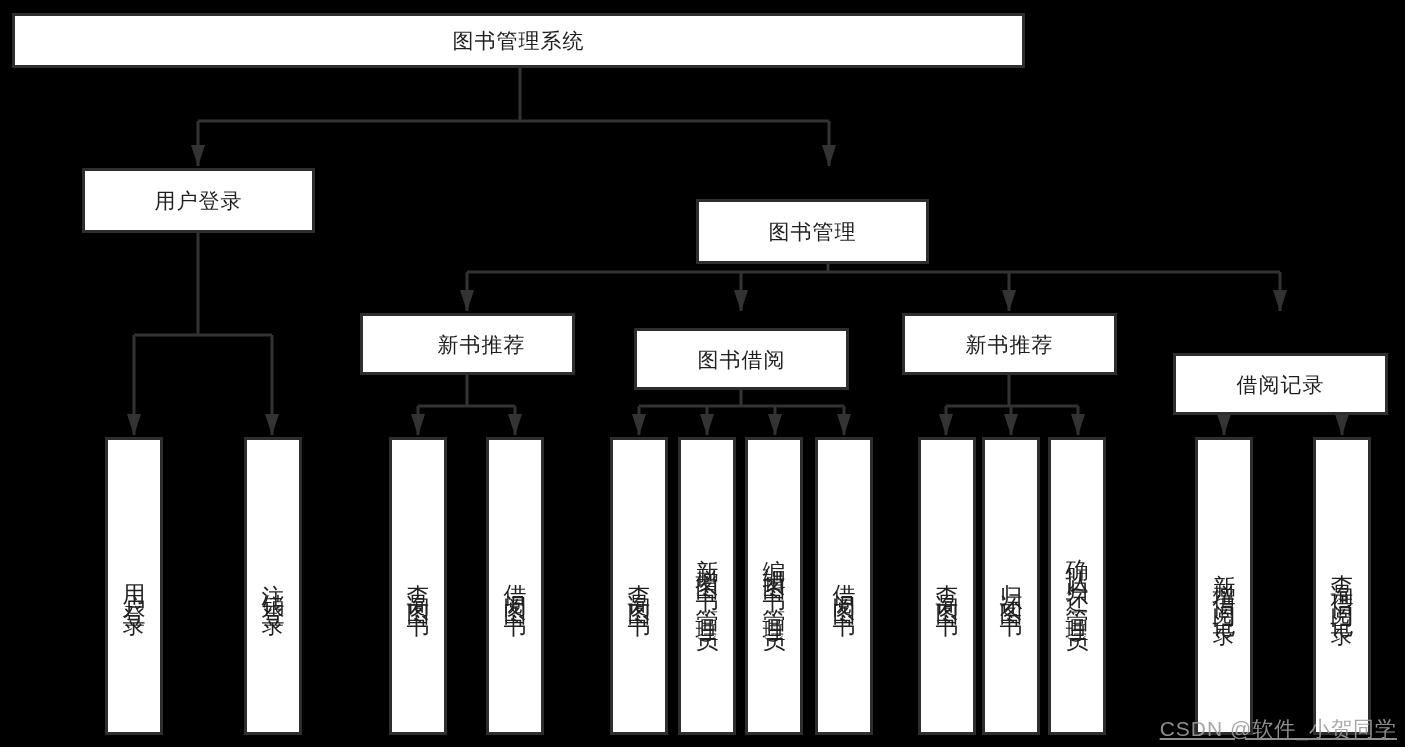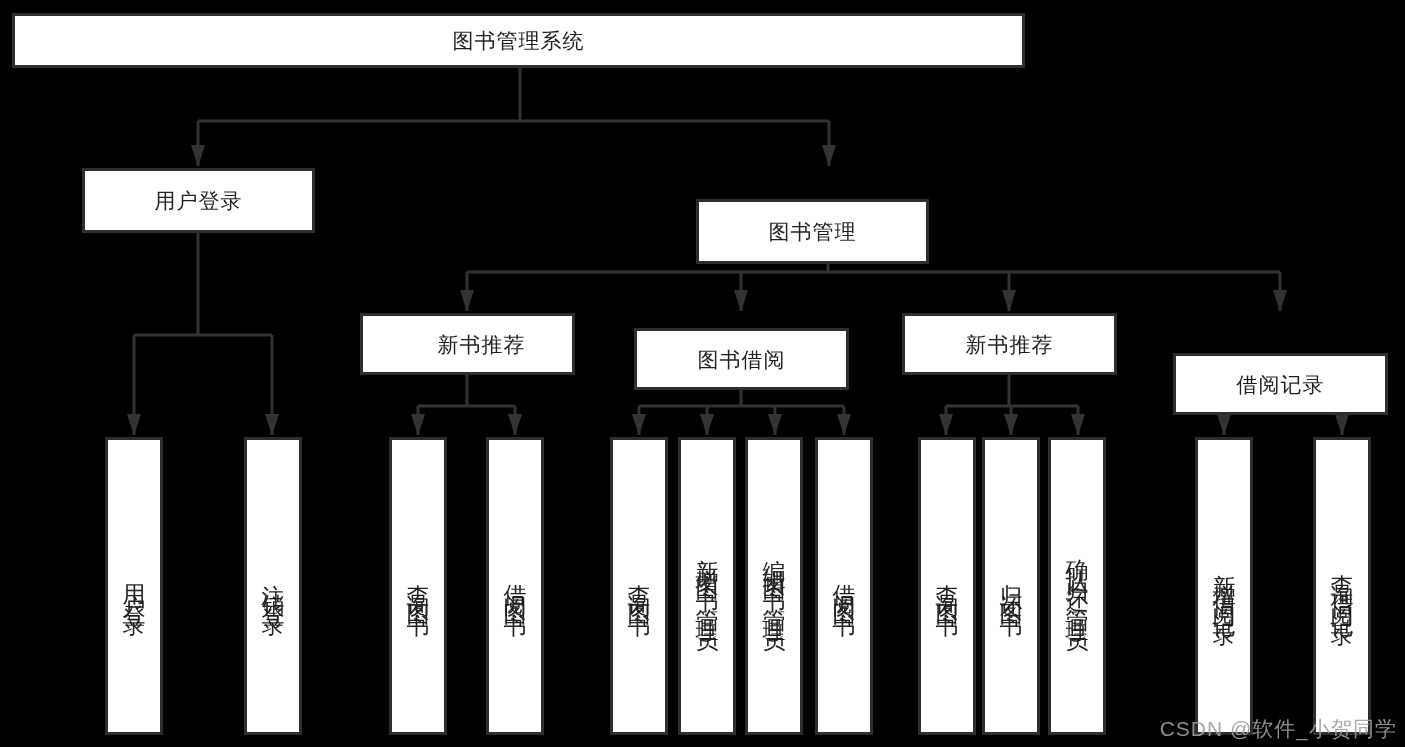--- a/index.html
+++ b/index.html
@@ -45,20 +45,21 @@
   .watermark {
     position: absolute;
     right: 8px;
     bottom: 4px;
     font-size: 21px;
     color: #9e9e9e;
     opacity: 0.9;
     letter-spacing: 1px;
     z-index: 5;
     pointer-events: none;
+    text-decoration: underline;
   }
 </style>
 </head>
 <body>
 
 <div class="canvas">
 
   <svg class="connectors" viewBox="0 0 1405 747" xmlns="http://www.w3.org/2000/svg">
     <defs>
       <marker id="arr" markerUnits="userSpaceOnUse" markerWidth="22" markerHeight="15" viewBox="0 0 22 15" refX="21" refY="7.5" orient="auto">

